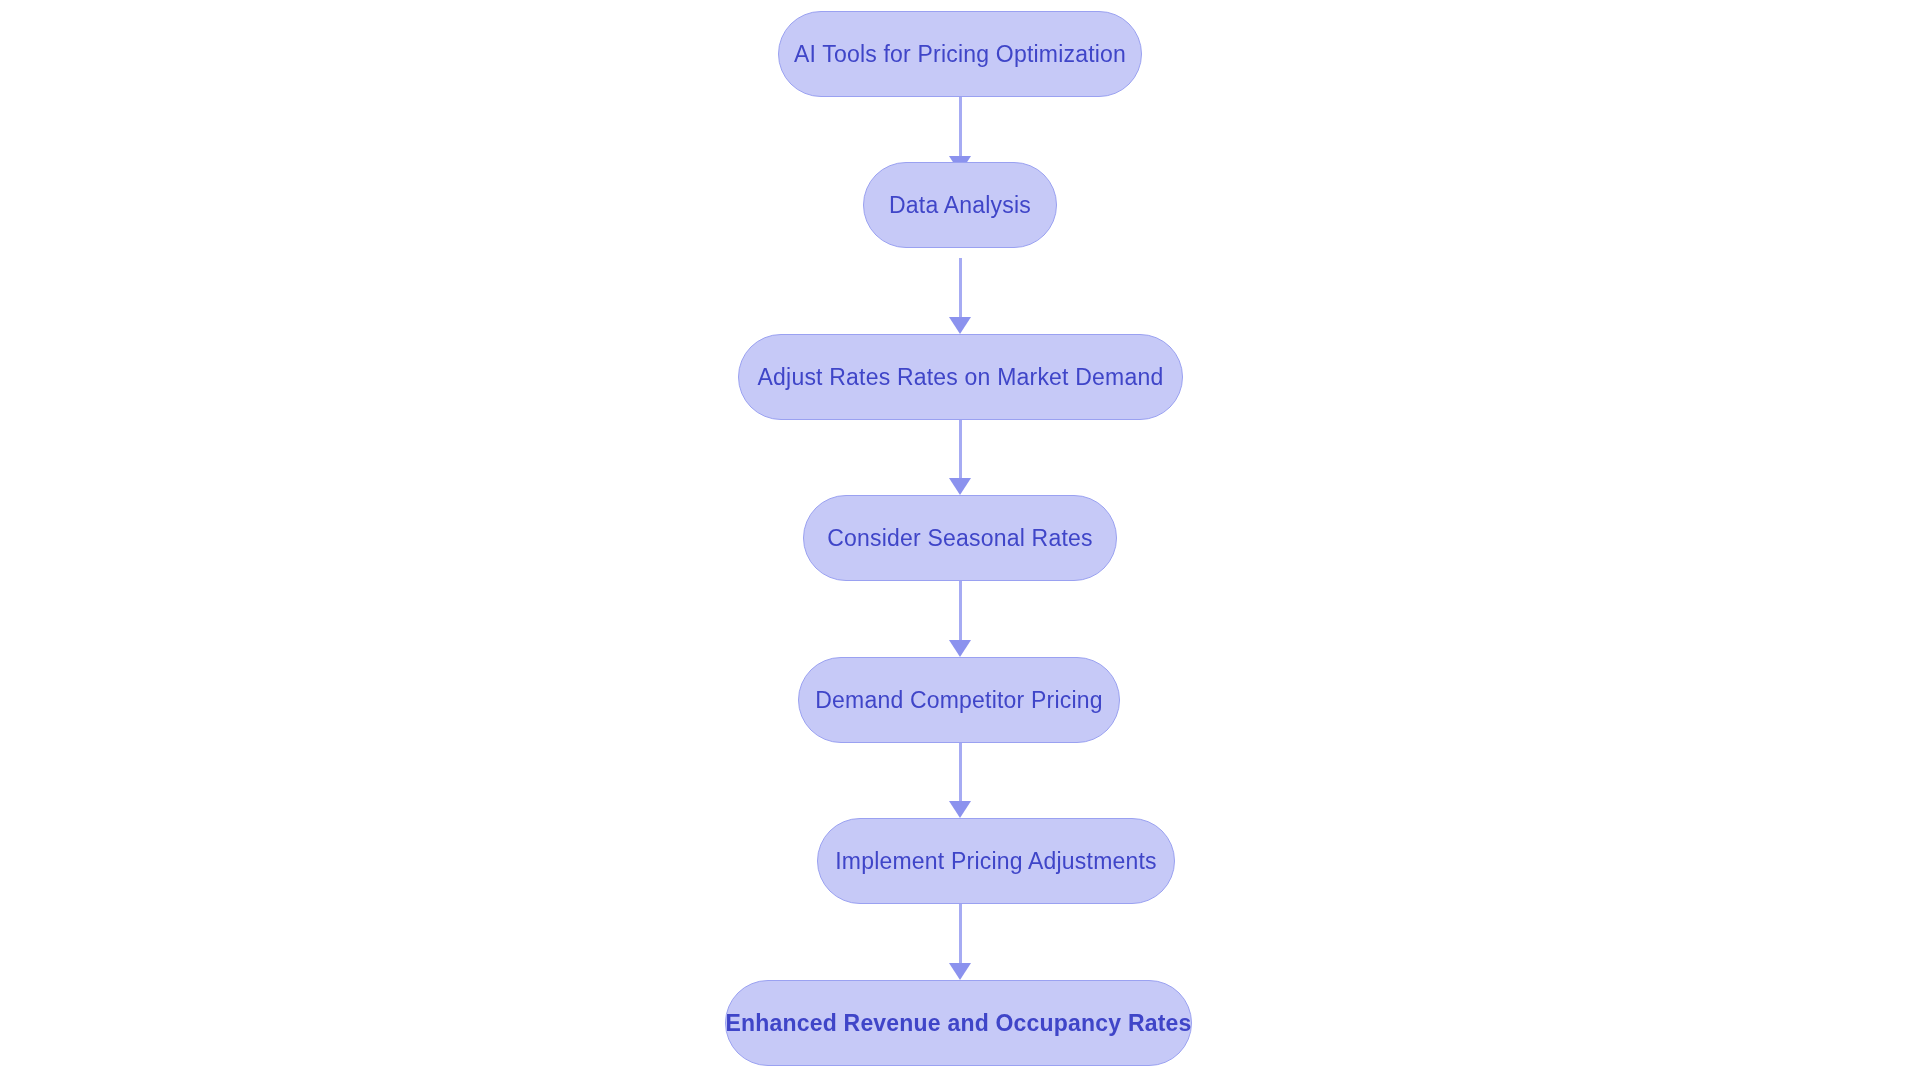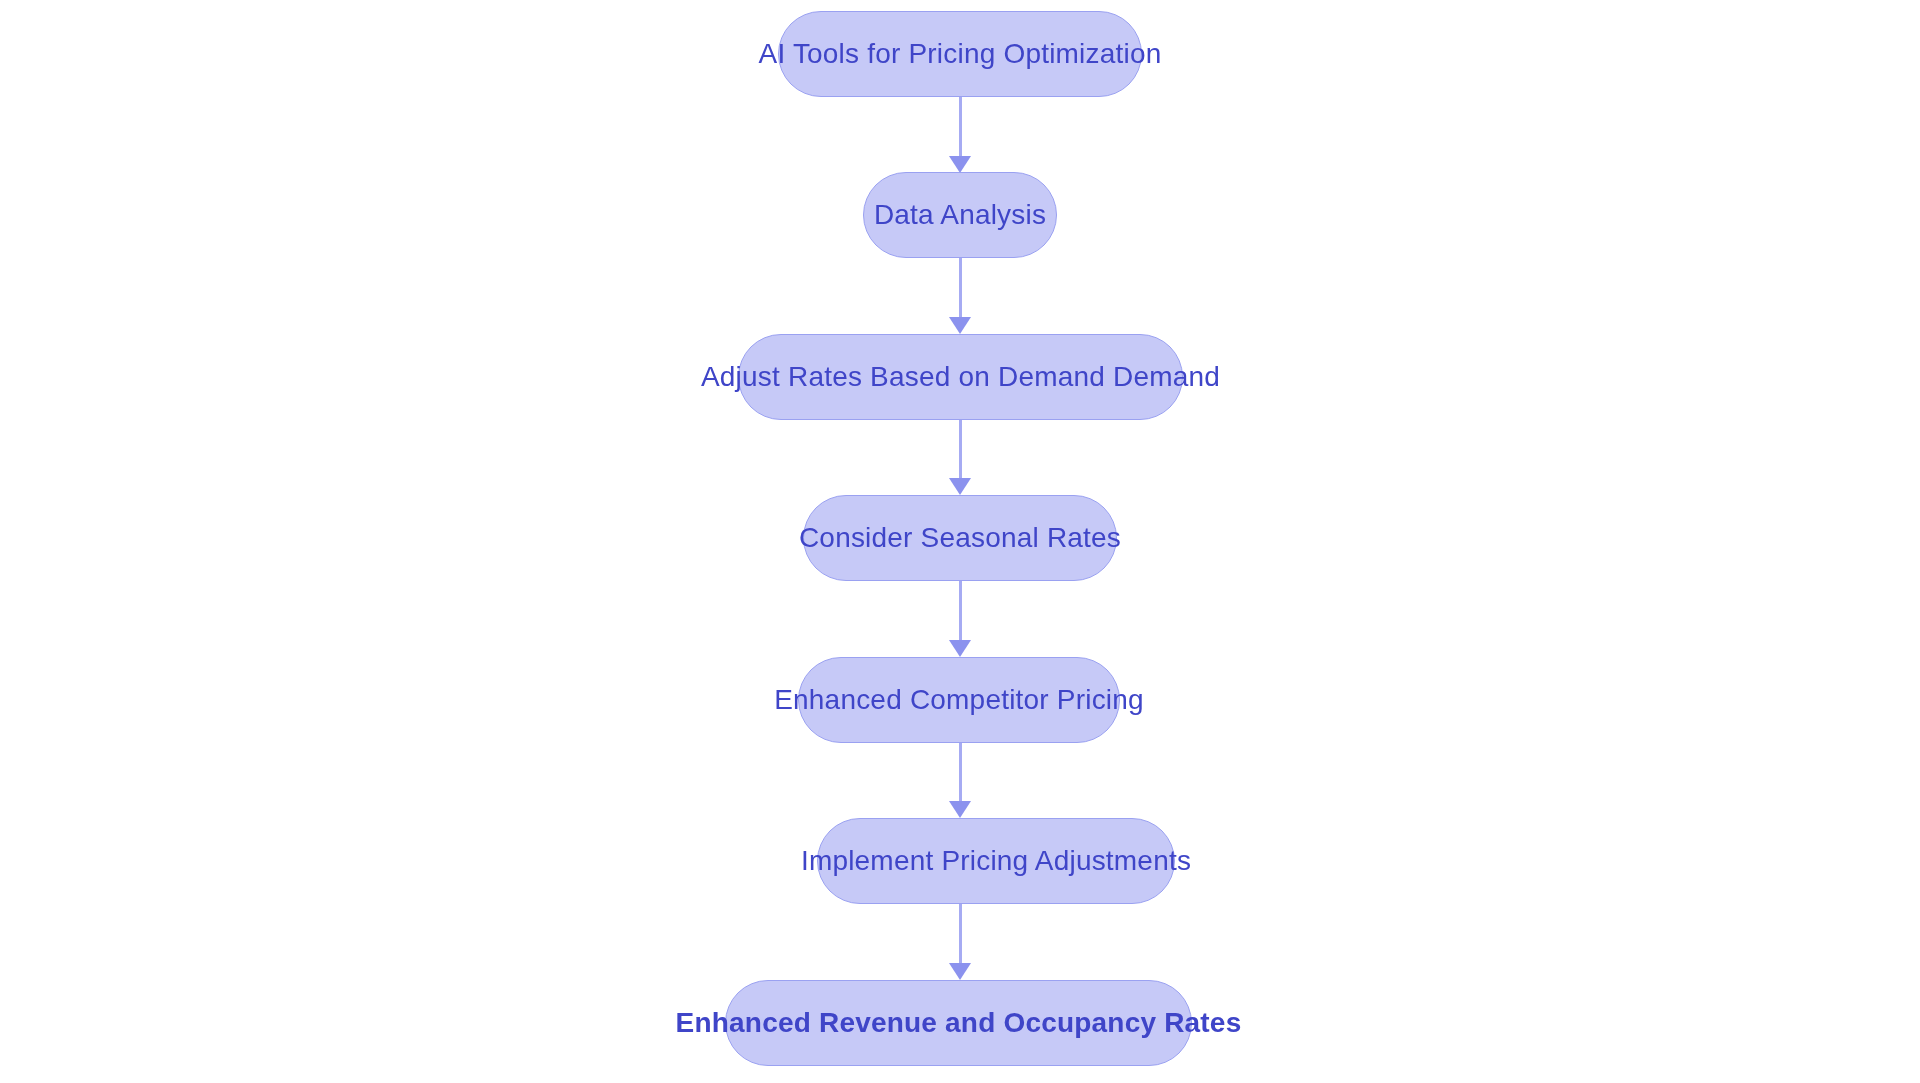--- a/index.html
+++ b/index.html
@@ -25,21 +25,21 @@
   .flow-node {
     position: absolute;
     height: 86px;
     border-radius: 43px;
     background: var(--node-fill);
     border: 1.5px solid var(--node-border);
     display: flex;
     align-items: center;
     justify-content: center;
     color: var(--node-text);
-    font-size: 28px;
+    font-size: 23px;
     letter-spacing: 0.2px;
     white-space: nowrap;
     text-align: center;
   }
   .flow-arrow {
     position: absolute;
     width: 24px;
     margin-left: -12px;
     left: 960px;
     display: flex;
@@ -65,49 +65,49 @@
 
   <div class="flow-node" style="left:778px; top:11px;  width:364px;">
     <span>AI Tools for Pricing Optimization</span>
   </div>
 
   <div class="flow-arrow" style="top:97px; height:76px;">
     <div class="shaft"></div>
     <div class="head"></div>
   </div>
 
-  <div class="flow-node" style="left:863px; top:172px; width:194px;">
+  <div class="flow-node" style="left:863px; top:162px; width:194px;">
     <span>Data Analysis</span>
   </div>
 
   <div class="flow-arrow" style="top:258px; height:76px;">
     <div class="shaft"></div>
     <div class="head"></div>
   </div>
 
   <div class="flow-node" style="left:738px; top:334px; width:445px;">
-    <span>Adjust Rates Based on Demand Demand</span>
+    <span>Adjust Rates Rates on Market Demand</span>
   </div>
 
   <div class="flow-arrow" style="top:420px; height:75px;">
     <div class="shaft"></div>
     <div class="head"></div>
   </div>
 
   <div class="flow-node" style="left:803px; top:495px; width:314px;">
     <span>Consider Seasonal Rates</span>
   </div>
 
   <div class="flow-arrow" style="top:581px; height:76px;">
     <div class="shaft"></div>
     <div class="head"></div>
   </div>
 
   <div class="flow-node" style="left:798px; top:657px; width:322px;">
-    <span>Enhanced Competitor Pricing</span>
+    <span>Demand Competitor Pricing</span>
   </div>
 
   <div class="flow-arrow" style="top:743px; height:75px;">
     <div class="shaft"></div>
     <div class="head"></div>
   </div>
 
   <div class="flow-node" style="left:817px; top:818px; width:358px;">
     <span>Implement Pricing Adjustments</span>
   </div>

